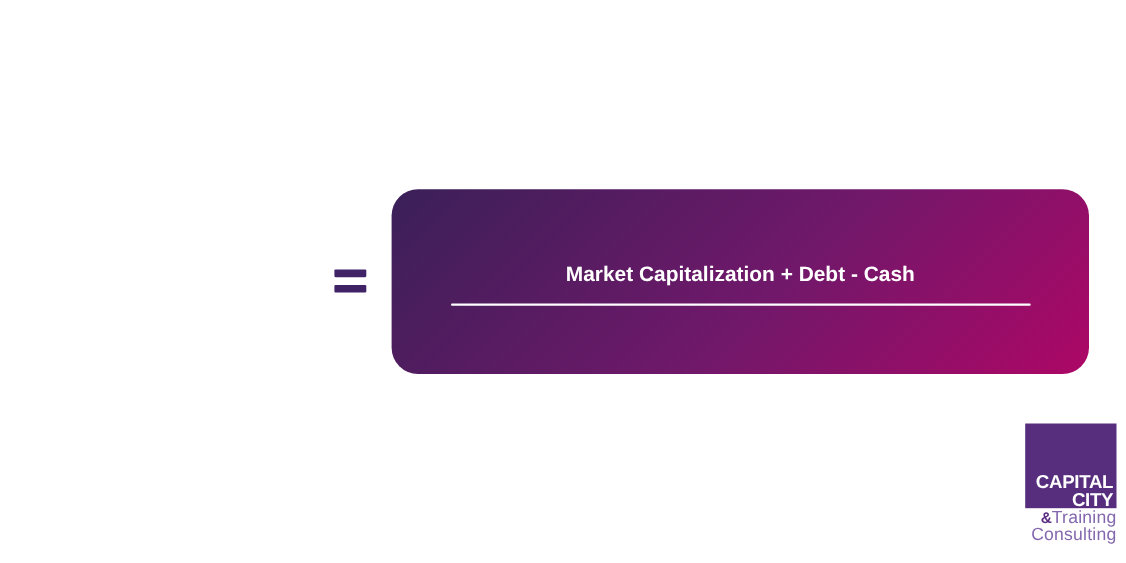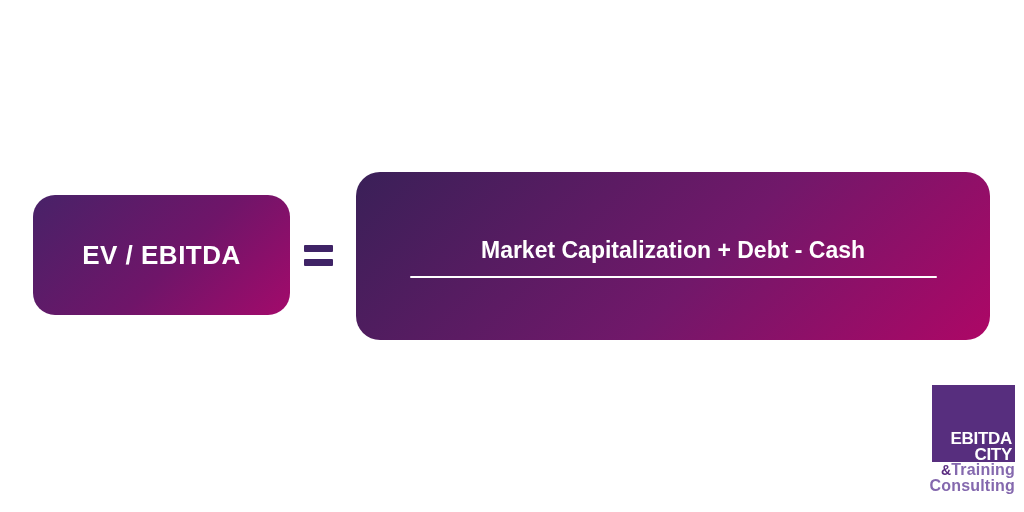--- a/index.html
+++ b/index.html
@@ -61,21 +61,21 @@
     height: 168px;
     border-radius: 24px;
     background: linear-gradient(135deg, #3A2058 0%, #71186A 55%, #AD0766 100%);
     display: flex;
     flex-direction: column;
     align-items: center;
     justify-content: center;
   }
   .formula-box .numerator {
     color: #ffffff;
-    font-size: 23px;
+    font-size: 19px;
     font-weight: 700;
     line-height: 30px;
     white-space: nowrap;
     margin-bottom: 11px;
   }
   .formula-box .fraction-bar {
     width: 527px;
     height: 2px;
     background: #ffffff;
     border-radius: 1px;
@@ -118,47 +118,44 @@
     line-height: 16px;
     white-space: nowrap;
   }
   .logo-sub .amp {
     color: #5A2C80;
     font-weight: 700;
     font-size: 14px;
   }
   .logo-sub .sub-light {
     color: #8468AE;
-    font-weight: 700;
+    font-weight: 400;
     font-size: 16px;
     letter-spacing: 0.2px;
   }
 </style>
 </head>
 <body>
 
 <div class="canvas">
 
-  <div class="label-box">
-    <span class="label-text">EV / EBITDA</span>
-  </div>
 
   <div class="equals" aria-label="=">
     <div class="bar"></div>
     <div class="bar"></div>
   </div>
 
   <div class="formula-box">
     <div class="numerator">Market Capitalization + Debt - Cash</div>
     <div class="fraction-bar"></div>
   </div>
 
   <div class="logo-square">
     <div class="logo-city-text">
-      <div>EBITDA</div>
+      <div>CAPITAL</div>
       <div>CITY</div>
     </div>
   </div>
   <div class="logo-sub">
     <div>
       <span class="amp">&amp;</span><span class="sub-light">Training</span>
     </div>
     <div class="sub-light">Consulting</div>
   </div>
 

